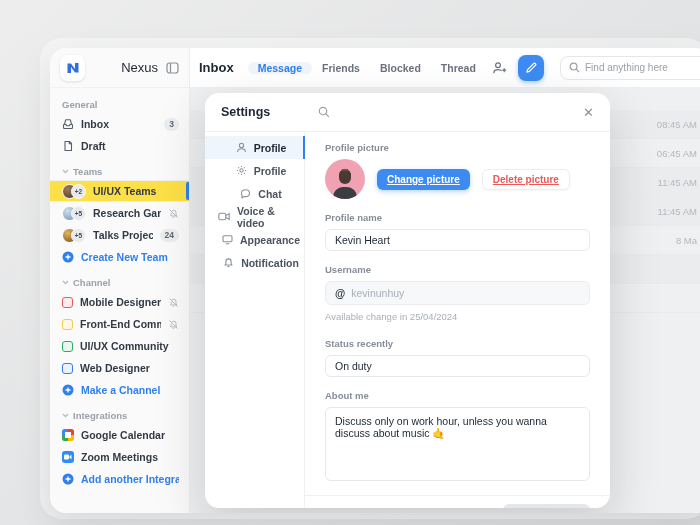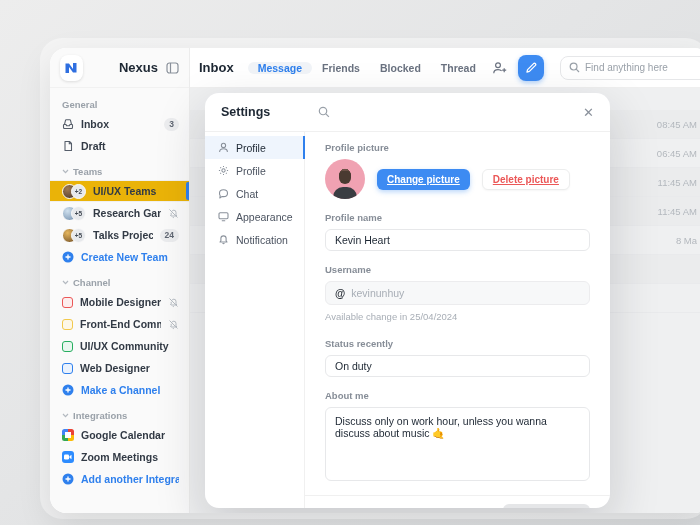--- a/index.html
+++ b/index.html
@@ -14,30 +14,30 @@
   .window{ position:absolute; left:50px; top:48px; width:660px; height:465px;
     background:#fff; border-radius:16px; box-shadow:0 12px 34px rgba(0,0,0,0.10); overflow:hidden; }
 
   
   .sidebar{ position:absolute; left:0; top:0; width:140px; height:465px;
     background:#fafafa; border-right:1px solid #ececec; border-radius:16px 0 0 16px; }
   .sb-header{ height:40px; display:flex; align-items:center; padding:0 10px; gap:8px;
     border-bottom:1px solid #f1f1f1; }
   .logo{ width:26px; height:26px; background:#fff; border-radius:8px;
     box-shadow:0 1px 3px rgba(0,0,0,0.12); display:flex; align-items:center; justify-content:center; }
-  .brand{ font-size:13px; font-weight:700; flex:1;padding-left:28px; }
+  .brand{ font-size:13px; font-weight:400; flex:1;padding-left:28px; }
   .collapse-btn{ color:#8a919b; display:flex; cursor:pointer; }
   .sb-scroll{ padding-top:2px; }
   .sec-label{ display:flex; align-items:center; gap:4px; padding:9px 12px 3px 12px;
     font-size:9.5px; color:#9aa1a9; font-weight:600; }
   .sec-label .chev{ color:#b3b9c0; display:flex; }
   .sb-item{ height:22px; display:flex; align-items:center; gap:7px; padding:0 10px 0 12px;
     font-size:10.5px; font-weight:600; color:#323a45; cursor:pointer; position:relative; }
   .sb-item .grow{ flex:1; white-space:nowrap; overflow:hidden; }
-  .sb-item.active{ background:#eab308; box-shadow:inset 0 1px 0 #f0f0f0, inset 0 -1px 0 #f0f0f0; }
+  .sb-item.active{ background:#fde047; box-shadow:inset 0 1px 0 #f0f0f0, inset 0 -1px 0 #f0f0f0; }
   .sb-item.active::after{ content:""; position:absolute; right:0; top:2px; bottom:2px; width:3px;
     background:#2f80ed; border-radius:2px 0 0 2px; }
   .badge{ background:#ebecee; color:#5f6672; font-size:8.5px; font-weight:700;
     padding:1.5px 5px; border-radius:8px; }
   .mute{ color:#b6bcc3; display:flex; }
   .avatar-grp{ display:flex; align-items:center; }
   .tavatar{ width:15px; height:15px; border-radius:50%; border:1.5px solid #fafafa; }
   .plusn{ width:15px; height:15px; margin-left:-6px; border-radius:50%; background:#e7e9ec;
     border:1.5px solid #fafafa; font-size:6.5px; font-weight:700; color:#454c56;
     display:flex; align-items:center; justify-content:center; }
@@ -78,21 +78,21 @@
   .modal{ position:absolute; left:155px; top:45px; width:405px; height:415px; background:#fff;
     border-radius:14px; box-shadow:0 18px 50px rgba(25,30,40,0.18); overflow:hidden; }
   .modal-header{ height:39px; border-bottom:1px solid #f0f0f0; display:flex; align-items:center;
     padding:0 16px; }
   .modal-title{ font-size:12.5px; font-weight:700; }
   .modal-search{ margin-left:48px; color:#9aa1a9; display:flex; cursor:pointer; }
   .modal-close{ margin-left:auto; color:#8a919b; font-size:13px; cursor:pointer; line-height:1; }
   .modal-body{ display:flex; height:376px; }
   .set-nav{ width:100px; border-right:1px solid #f0f0f0; padding-top:4px; flex-shrink:0; }
   .nav-item{ height:23px; display:flex; align-items:center; gap:7px; padding-left:13px;
-    font-size:10.5px; font-weight:400; color:#4b5360; cursor:pointer; position:relative; }
+    font-size:10.5px; font-weight:700; color:#4b5360; cursor:pointer; position:relative;justify-content:center; }
   .nav-item .nico{ color:#8a919b; display:flex; }
   .nav-item.active{ background:#eff5fd; color:#1d2733; }
   .nav-item.active::after{ content:""; position:absolute; right:-1px; top:0; bottom:0; width:2px; background:#2f80ed; }
   .set-content{ flex:1; padding:10px 20px 0 20px; }
   .f-label{ font-size:9.5px; color:#868d97; font-weight:600; margin-bottom:6px; }
   .pp-row{ display:flex; align-items:center; gap:12px; margin-bottom:13px; }
   .pp-avatar{ width:40px; height:40px; border-radius:50%;
     background:radial-gradient(circle at 50% 38%, #6b5146 0 17%, #f0a2b2 18%);
     position:relative; overflow:hidden; flex-shrink:0; }
   .pp-avatar::after{ content:""; position:absolute; left:8px; bottom:-6px; width:24px; height:18px;
@@ -385,20 +385,29 @@
         <div class="nav-item">
           <span class="nico">
             <svg width="11" height="11" viewBox="0 0 11 11" fill="none" stroke="currentColor" stroke-width="1.1">
                 <path d="M1.5 5.2 Q1.5 1.8 5.5 1.8 Q9.5 1.8 9.5 5.2 Q9.5 8.6 5.5 8.6 L3.8 8.6 L1.8 10 L2.2 7.8 Q1.5 6.8 1.5 5.2 Z" stroke-linejoin="round"></path>
               </svg>
           </span>
           <span>Chat</span>
         </div>
         <div class="nav-item">
           <span class="nico">
+            <svg width="12" height="9" viewBox="0 0 12 9" fill="none" stroke="currentColor" stroke-width="1.1">
+                <rect x="0.8" y="1.2" width="7" height="6.6" rx="1.6"></rect>
+                <path d="M8 3.6 L11.2 1.6 L11.2 7.4 L8 5.4"></path>
+              </svg>
+          </span>
+          <span>Voice &amp; video</span>
+        </div>
+        <div class="nav-item">
+          <span class="nico">
             <svg width="11" height="11" viewBox="0 0 11 11" fill="none" stroke="currentColor" stroke-width="1.1">
                 <rect x="1" y="1.8" width="9" height="6" rx="1.2"></rect>
                 <path d="M3.8 9.8 L7.2 9.8"></path>
               </svg>
           </span>
           <span>Appearance</span>
         </div>
         <div class="nav-item">
           <span class="nico">
             <svg width="11" height="11" viewBox="0 0 11 11" fill="none" stroke="currentColor" stroke-width="1.1">

